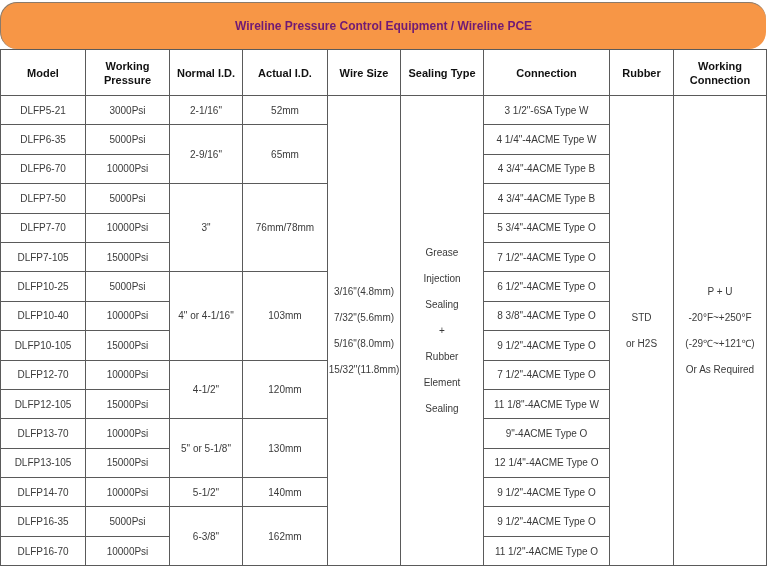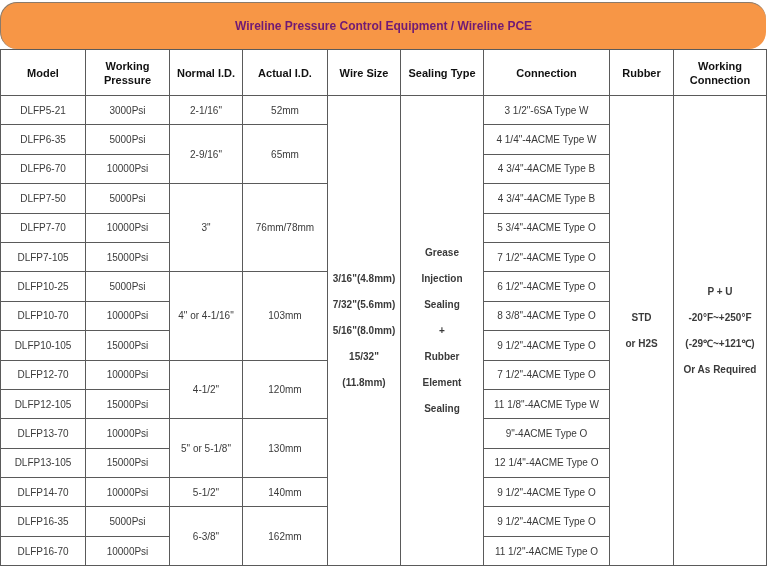--- a/index.html
+++ b/index.html
@@ -8,21 +8,21 @@
   .frame { position: absolute; left: 0; top: 2px; width: 766px; }
   .title-band { height: 46px; background: #F79646; color: #701a75;
                 font-weight: bold; font-size: 12px; display: flex;
                 align-items: center; justify-content: center;
                 border-top: 1px solid #8a7a6a; border-left: 1px solid #8a7a6a; border-radius: 17px; }
   table { border-collapse: collapse; table-layout: fixed; width: 766px; padding-left: 44px; }
   td, th { border: 1px solid #5a5a5a; text-align: center; vertical-align: middle;
            padding: 0; font-size: 10px; color: #3a3a3a; font-weight: normal; }
   th { height: 45px; font-weight: bold; font-size: 11px; color: #111111; line-height: 14px; }
   td { height: 28.4px; }
-  .stack span { display: block; line-height: 26px; font-weight: bold; }
+  .stack span { display: block; line-height: 26px; }
 </style>
 </head>
 <body>
 
 <div class="frame">
   <div class="title-band">Wireline Pressure Control Equipment / Wireline PCE</div>
   <table>
     <colgroup>
       <col style="width:85px">
         <col style="width:84px">
@@ -110,21 +110,21 @@
         <td>7 1/2"-4ACME Type O</td>
       </tr>
       <tr>
         <td>DLFP10-25</td>
         <td>5000Psi</td>
         <td rowspan="3">4" or 4-1/16"</td>
         <td rowspan="3">103mm</td>
         <td>6 1/2"-4ACME Type O</td>
       </tr>
       <tr>
-        <td>DLFP10-70</td>
+        <td>DLFP10-40</td>
         <td>10000Psi</td>
         <td>8 3/8"-4ACME Type O</td>
       </tr>
       <tr>
         <td>DLFP10-105</td>
         <td>15000Psi</td>
         <td>9 1/2"-4ACME Type O</td>
       </tr>
       <tr>
         <td>DLFP12-70</td>

